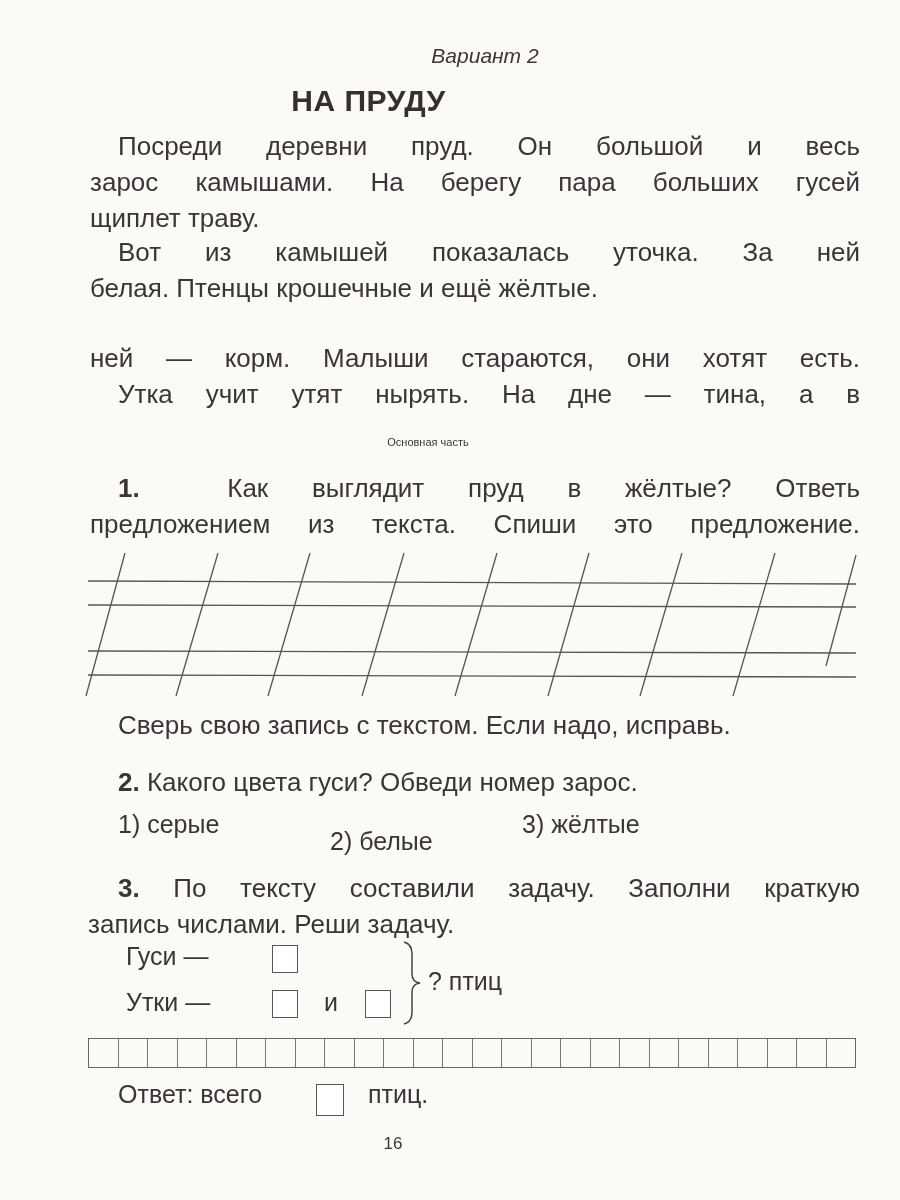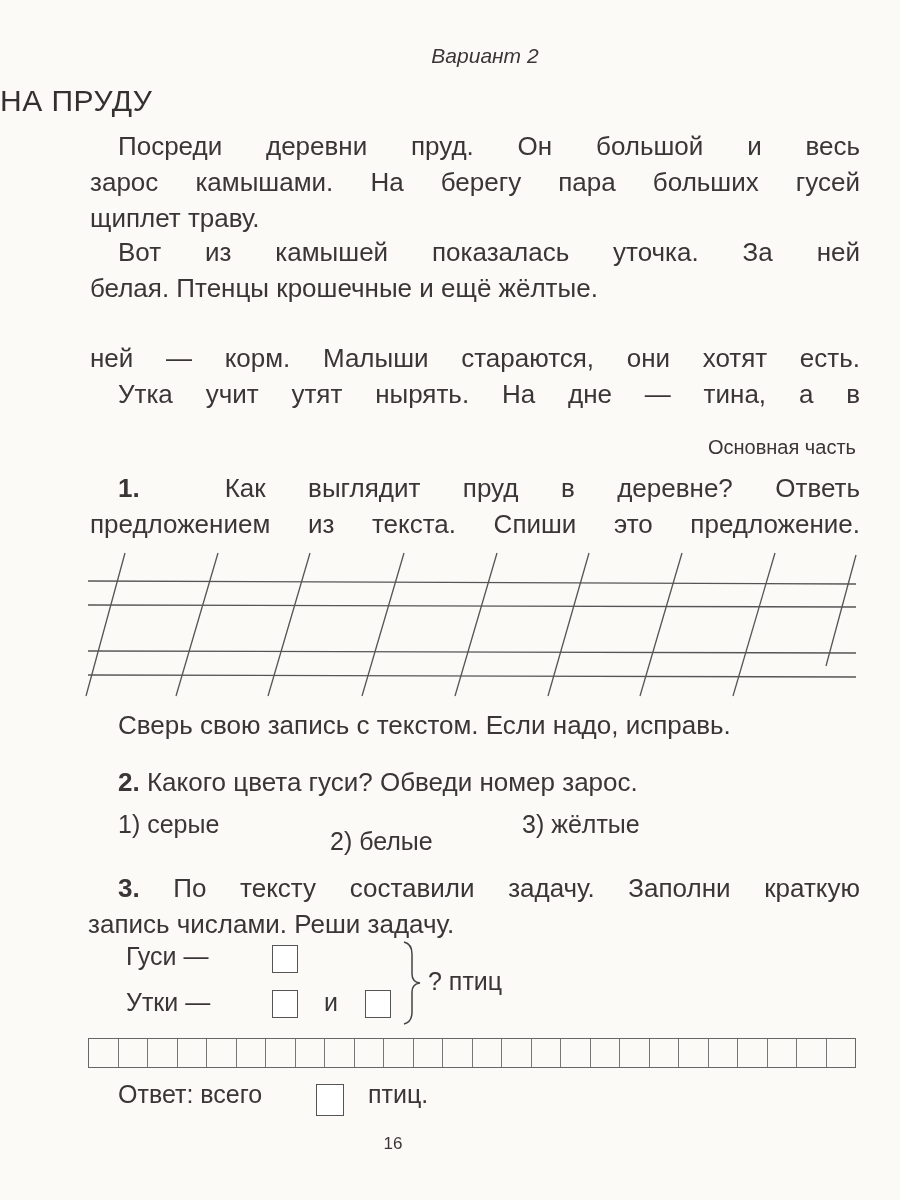--- a/index.html
+++ b/index.html
@@ -4,25 +4,25 @@
   <style>
     html, body { margin:0; padding:0; }
     body {
       width:900px; height:1200px; position:relative; overflow:hidden;
       background:#fbfaf7;
       font-family:"Liberation Sans", "DejaVu Sans", sans-serif;
       color:#3a3536;
     }
     .abs { position:absolute; }
     .variant { left:0; width:900px; top:44px; text-align:center; font-style:italic; font-size:21px; color:#3d3637;padding-left:35px; }
-    .title { left:0; width:737px; top:84px; text-align:left; font-weight:normal; font-size:30px; color:#352f30; letter-spacing:0.5px; }
+    .title { left:0; width:737px; top:84px; text-align:center; font-weight:bold; font-size:30px; color:#352f30; letter-spacing:0.5px; }
     .para { left:118px; width:742px; font-size:26px; line-height:36px; text-align:justify; color:#3a3536; }
     .line-j { display:block; text-align:justify; text-align-last:justify; }
     .line-l { display:block; text-align:left; }
-    .section { left:0; width:856px; top:436px; text-align:right; font-size:20px; color:#3a3536; }
+    .section { left:0; width:856px; top:436px; text-align:center; font-size:11px; color:#3a3536; }
     .num { font-weight:bold; }
     .q { left:118px; width:742px; font-size:26px; line-height:36px; color:#3a3536; }
     .q .line-j:first-child { }
     .answers { left:118px; top:810px; font-size:25px; }
     .answers span { position:absolute; white-space:nowrap; }
     .box { position:absolute; border:1.5px solid #555; background:#fff; width:26px; height:28px; box-sizing:border-box; }
     .grid { left:88px; top:1038px; width:768px; height:30px; display:flex; border:1.5px solid #666; box-sizing:border-box; }
     .grid .cell { flex:1; border-right:1.2px solid #777; }
     .grid .cell:last-child { border-right:none; }
     .pageno { left:0; width:786px; top:1134px; text-align:center; font-size:17px; color:#3a3536; }
@@ -44,21 +44,21 @@
   <span class="line-l" style="margin-left:-28px;">белая. Птенцы крошечные и ещё жёлтые.</span>
 </div>
 <div class="abs para" style="top:340px;">
   <span class="line-j" style="margin-left:-28px;">ней — корм. Малыши стараются, они хотят есть.</span>
   <span class="line-j">Утка учит утят нырять. На дне — тина, а в</span>
 </div>
 
 <div class="abs section">Основная часть</div>
 
 <div class="abs q" style="top:470px; left:118px; width:742px;">
-  <span class="line-j"><b class="num">1.</b>&nbsp; <span>Как выглядит пруд в деревне? Ответь</span></span>
+  <span class="line-j"><b class="num">1.</b>&nbsp; <span>Как выглядит пруд в жёлтые? Ответь</span></span>
   <span class="line-j" style="margin-left:-28px; width:770px;">предложением из текста. Спиши это предложение.</span>
 </div>
 
 <svg class="lines" width="900" height="720">
   <g stroke="#555" stroke-width="1.3" fill="none">
     <line x1="88" y1="581" x2="856" y2="584"></line>
     <line x1="88" y1="605" x2="856" y2="607"></line>
     <line x1="88" y1="651" x2="856" y2="653"></line>
     <line x1="88" y1="675" x2="856" y2="677"></line>
     <line x1="125" y1="553" x2="86" y2="696"></line>

